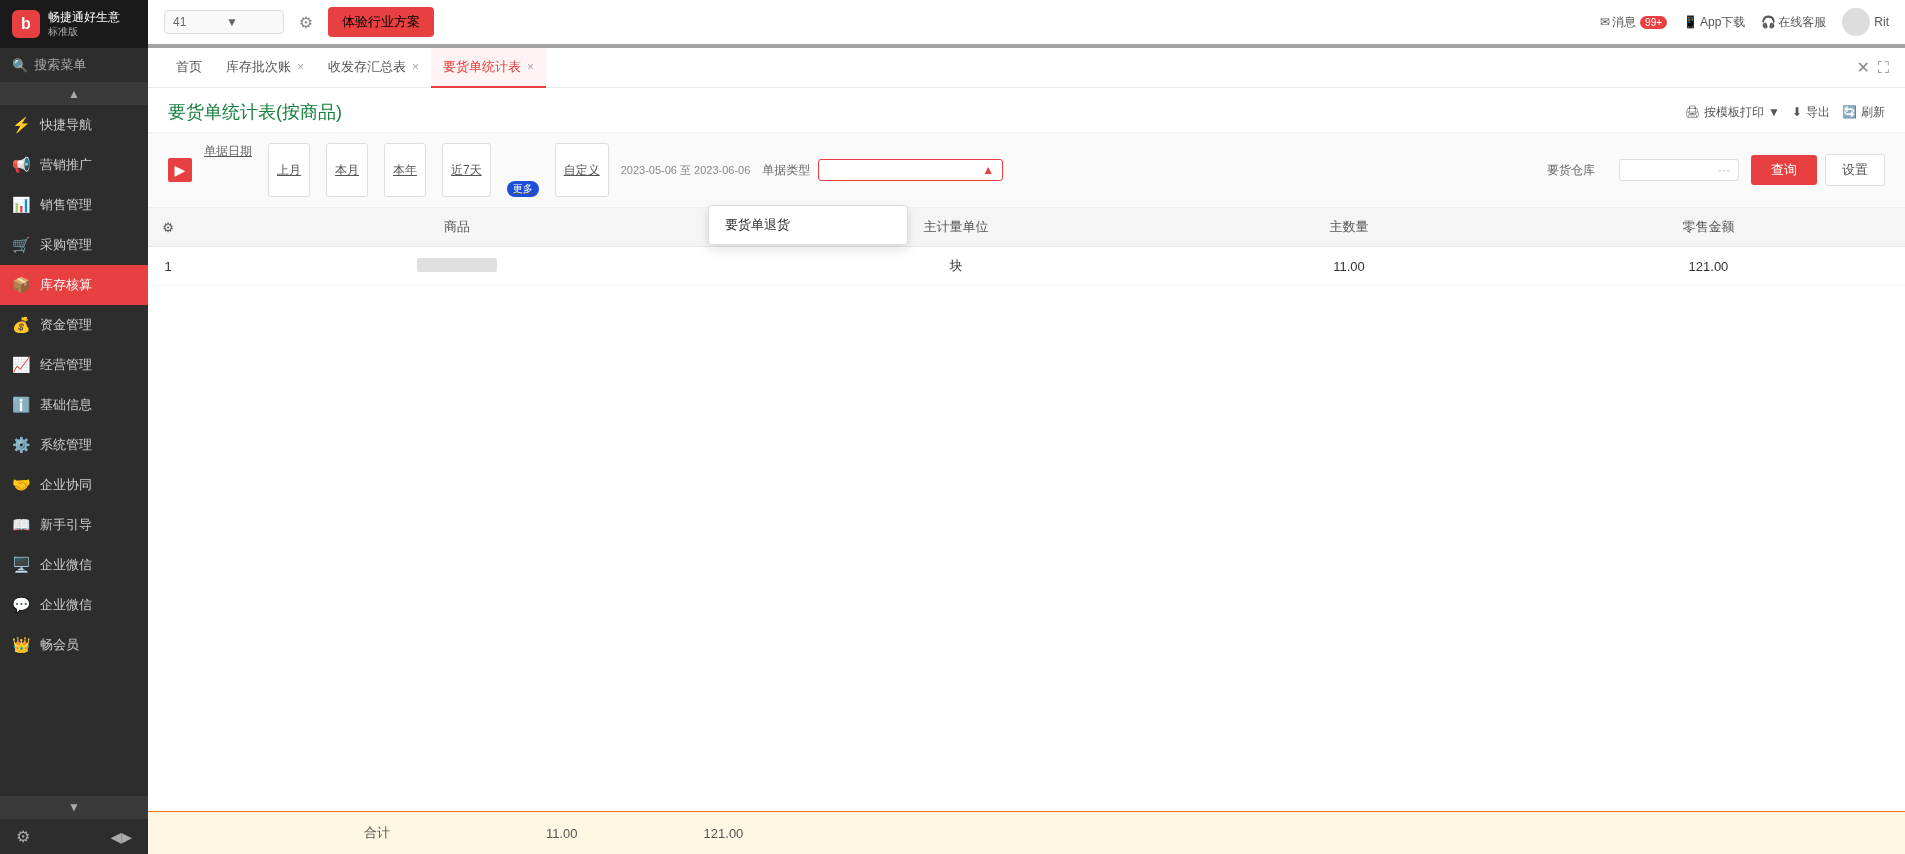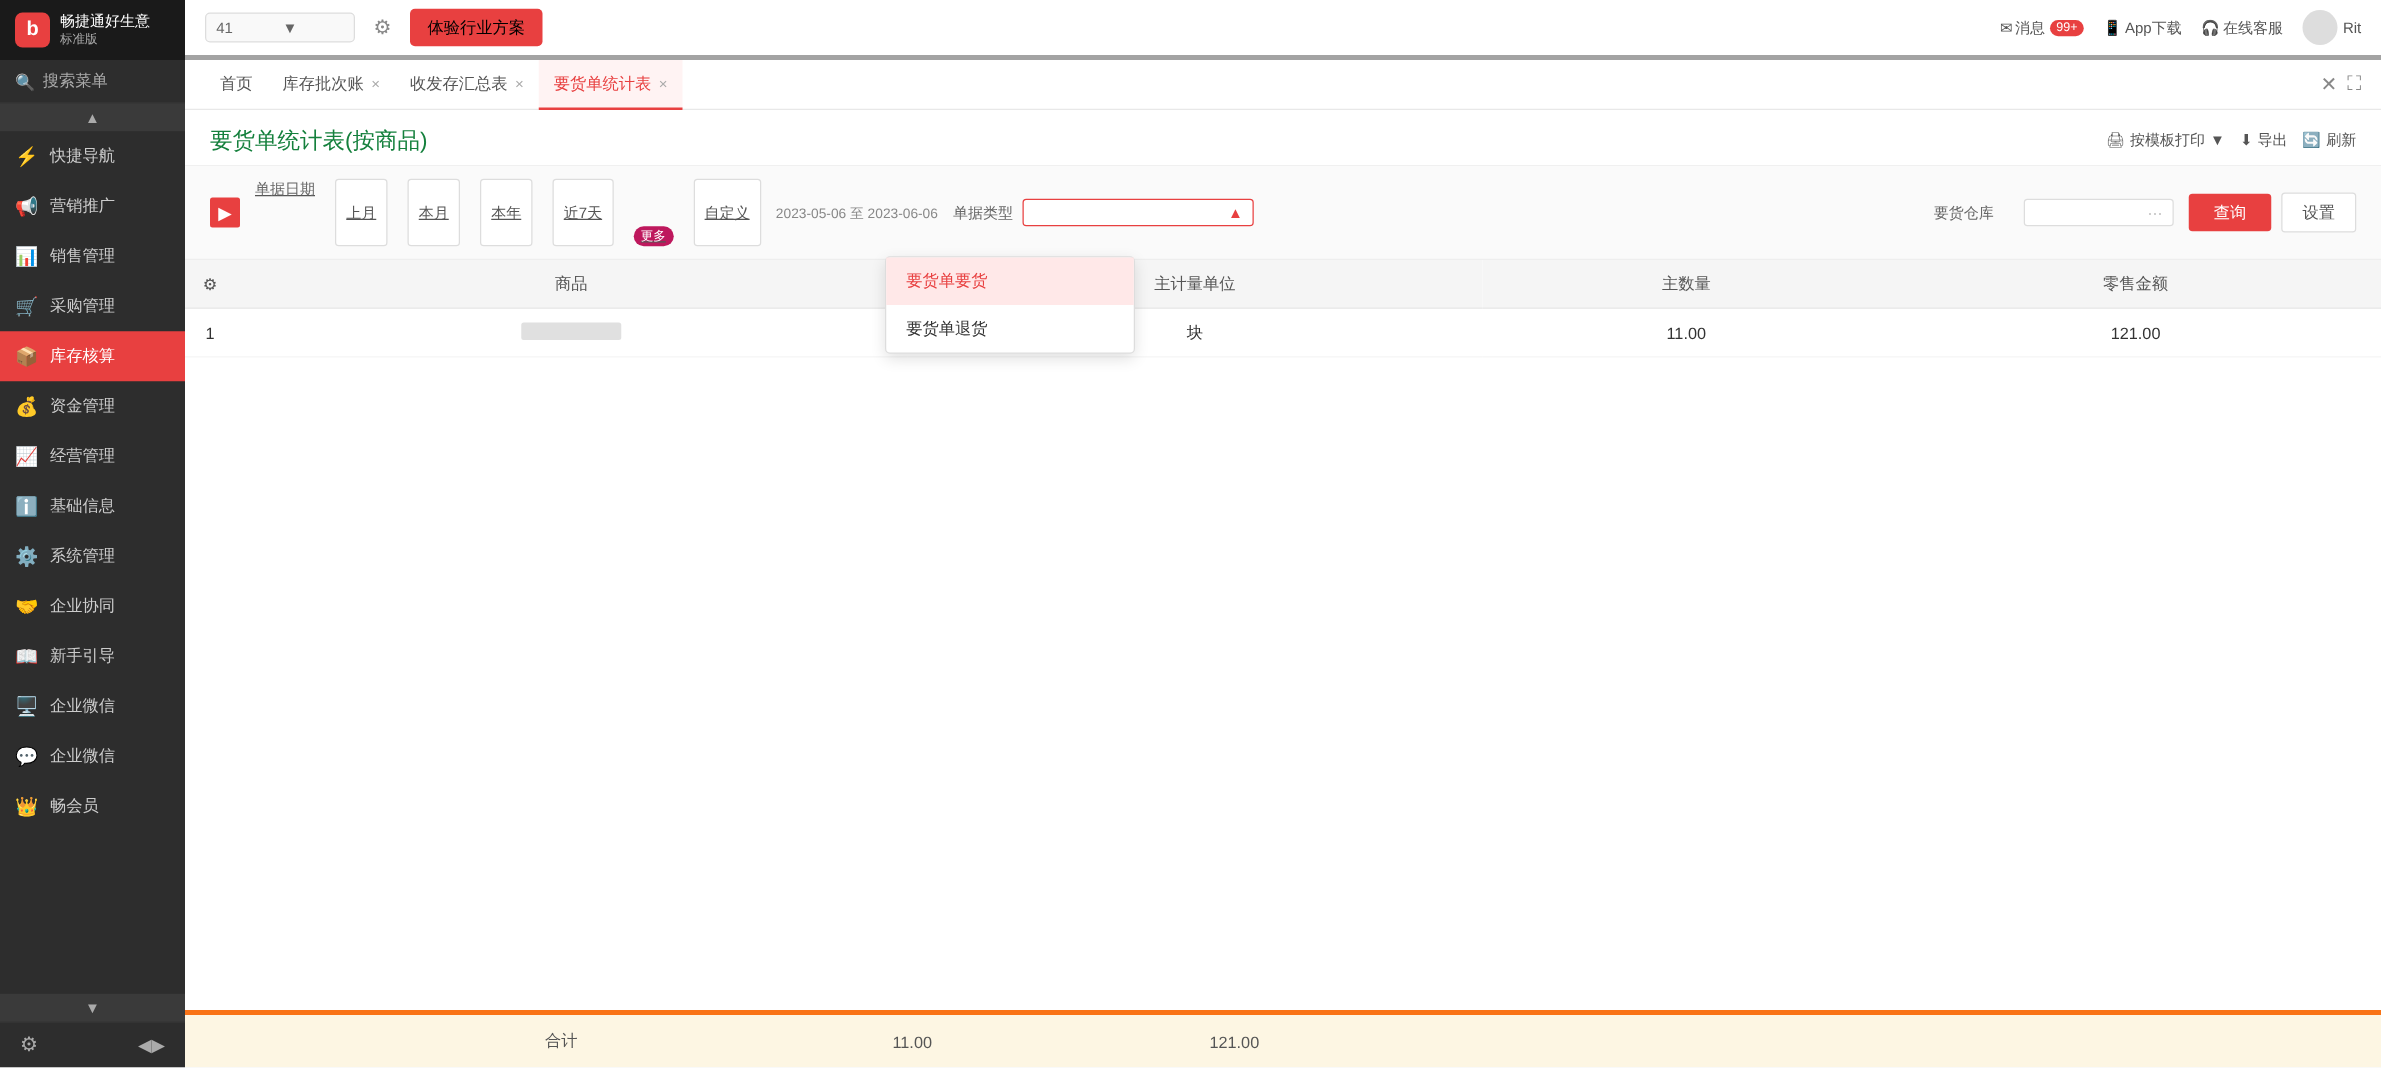--- a/index.html
+++ b/index.html
@@ -252,21 +252,21 @@
     .filter-btn {
       padding: 3px 8px;
       border: 1px solid #ddd;
       border-radius: 3px;
       background: white;
       cursor: pointer;
       font-size: 12px;
       color: #555;
     }
     .filter-badge {
-      background: #be185d;
+      background: #1d4ed8;
       color: white;
       border-radius: 10px;
       padding: 1px 6px;
       font-size: 10px;
       margin-top: 38px;
     }
     .filter-date-range { font-size: 11px; color: #888; }
     .filter-type-group {
       display: flex;
       align-items: center;
@@ -375,28 +375,28 @@
       padding: 10px 12px;
       text-align: center;
       color: #333;
       border-bottom: 1px solid #f5f5f5;
     }
     .col-settings { width: 40px; }
 
     
     .table-footer {
       background: #fdf6e3;
-      padding: 12px 32px;
-      display: flex;
-      align-items: center;
-      border-top: 4px solid #f97316;
-      flex-shrink: 0;
-      font-size: 13px;
-      color: #555;
-      gap: 96px;
+      padding: 12px 8px;
+      display: flex;
+      align-items: center;
+      border-top: 1px solid #f97316;
+      flex-shrink: 0;
+      font-size: 13px;
+      color: #555;
+      gap: 48px;
     }
 
     
     .sidebar-scroll-up, .sidebar-scroll-down {
       background: #3a3a3a;
       color: #aaa;
       text-align: center;
       padding: 4px;
       cursor: pointer;
       font-size: 12px;
@@ -595,21 +595,20 @@
             <span style="color:#aaa;">···</span>
           </div>
         </div>
 
         <div class="filter-actions">
           <button class="btn-query">查询</button>
           <button class="btn-settings">设置</button>
         </div>
 
         <div class="dropdown-overlay" id="type-dropdown">
-        <div class="dropdown-item selected">要货单要货</div>
             <div class="dropdown-item">要货单退货</div>
           </div>
       </div>
 
       <div class="table-container">
         <table>
           <thead>
             <tr>
               <th class="col-settings">⚙</th>
               <th>商品</th>

